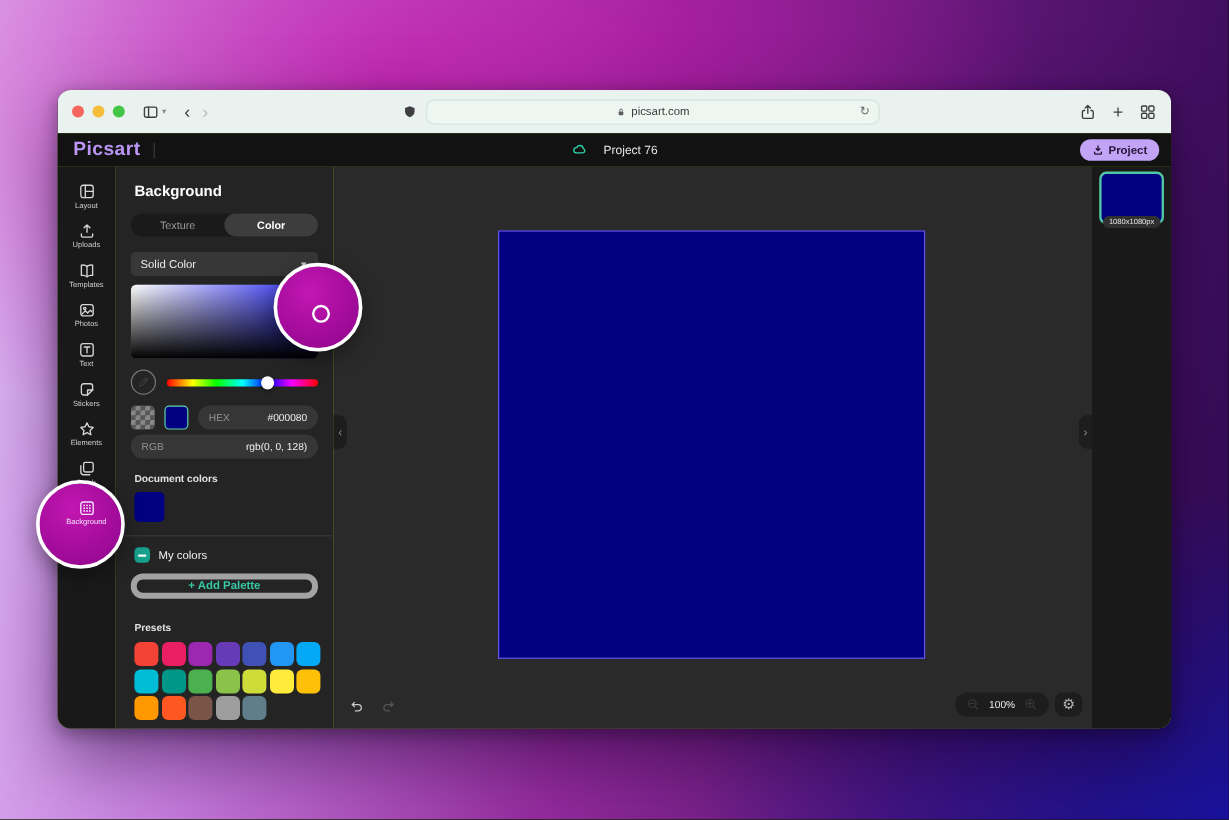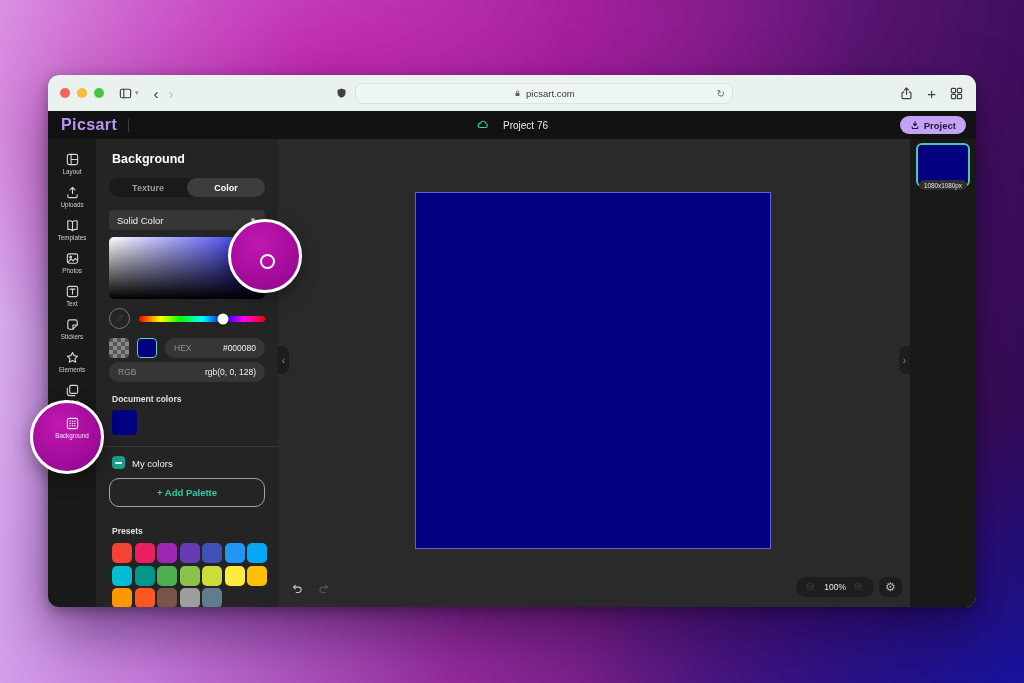--- a/index.html
+++ b/index.html
@@ -44,21 +44,21 @@
   .icon-rail{width:48px;background:#191919;padding-top:8px;display:flex;flex-direction:column;align-items:center;}
   .rail-item{width:48px;height:33px;display:flex;flex-direction:column;align-items:center;justify-content:center;gap:1px;color:#d6d6d6;}
   .rail-item .rail-ic svg{width:15px;height:15px;display:block;}
   .rail-label{font-size:6.3px;color:#cfcfcf;}
   .rail-item.annotated{position:relative;z-index:60;color:#f2e6fb;}
   .rail-item.annotated .rail-label{color:#f2e6fb;}
   
   .panel{width:182px;background:#242424;overflow:hidden;}
   .p-title{margin:13px 0 0 16px;font-size:12.5px;font-weight:700;color:#fff;}
   .segmented{margin:12px 13px 0;height:19px;background:#1a1a1a;border-radius:10px;display:flex;}
-  .seg{flex:1;display:flex;align-items:center;justify-content:center;font-size:9px;color:#9a9a9a;border-radius:10px;font-weight:bold;}
+  .seg{flex:1;display:flex;align-items:center;justify-content:center;font-size:9px;color:#9a9a9a;border-radius:10px;}
   .seg.active{background:#3d3d3d;color:#fff;font-weight:700;}
   .select{margin:13px 13px 0;height:20px;background:#373737;border-radius:4px;display:flex;align-items:center;padding:0 8px;font-size:9.5px;color:#ececec;}
   .select .car{margin-left:auto;font-size:8px;color:#c5c5c5;}
   .sv-box{margin:7px 13px 0;height:62px;border-radius:5px;
     background:linear-gradient(to bottom,rgba(0,0,0,0) 0%,#000 100%),linear-gradient(to right,#ffffff 0%,#2424f2 100%);}
   .picker-row{margin:9px 13px 0;display:flex;align-items:center;gap:9px;}
   .eyedrop{width:21px;height:21px;border:1px solid #787878;border-radius:50%;display:flex;align-items:center;justify-content:center;color:#e0e0e0;flex:none;}
   .hue{flex:1;height:6px;border-radius:3px;position:relative;
     background:linear-gradient(to right,#f00 0%,#ff0 17%,#0f0 33%,#0ff 50%,#00f 67%,#f0f 83%,#f00 100%);}
   .hue-thumb{position:absolute;top:50%;width:11px;height:11px;border-radius:50%;background:#fff;transform:translate(-50%,-50%);box-shadow:0 1px 3px rgba(0,0,0,.5);}
@@ -73,21 +73,21 @@
   .pill-field .fv{font-size:8.5px;color:#f0f0f0;}
   .frow2{margin-top:4px;}
   .sec-label{margin:12px 0 0 16px;font-size:8.5px;font-weight:700;color:#e2e2e2;}
   .doc-swatches{margin:6px 0 0 16px;display:flex;gap:4px;}
   .doc-swatch{width:25px;height:25px;border-radius:4px;}
   .divider{margin-top:11px;height:1px;background:#373737;}
   .my-colors{margin:9px 0 0 16px;display:flex;align-items:flex-end;gap:7px;}
   .mc-ic{width:13px;height:13px;border-radius:4px;background:#17a08c;display:flex;align-items:center;justify-content:center;}
   .mc-ic i{display:block;width:7px;height:2px;border-radius:1px;background:#fff;}
   .mc-label{font-size:9.5px;color:#f0f0f0;}
-  .add-palette{margin:9px 13px 0;height:29px;border:1px solid #a3a3a3;border-radius:10px;display:flex;align-items:center;justify-content:center;color:#35c9a5;font-size:9.5px;font-weight:700;}
+  .add-palette{margin:9px 13px 0;height:21px;border:5px solid #a3a3a3;border-radius:10px;display:flex;align-items:center;justify-content:center;color:#35c9a5;font-size:9.5px;font-weight:700;}
   .presets-label{margin:19px 0 0 16px;}
   .presets-grid{margin:7px 13px 0 16px;display:grid;grid-template-columns:repeat(7,20px);gap:2.5px;}
   .pswatch{height:20px;border-radius:5px;}
   
   .canvas{flex:1;background:#2a2a2a;position:relative;}
   .artboard{position:absolute;left:137px;top:53px;width:356px;height:357px;border:1px solid #6a58e0;}
   .handle{position:absolute;top:207px;width:11px;height:28px;background:#1d1d1d;color:#8d8d8d;display:flex;align-items:center;justify-content:center;font-size:10px;}
   .handle.l{left:0;border-radius:0 7px 7px 0;}
   .handle.r{right:0;border-radius:7px 0 0 7px;}
   .undo-redo{position:absolute;left:10px;bottom:11px;display:flex;gap:8px;}

